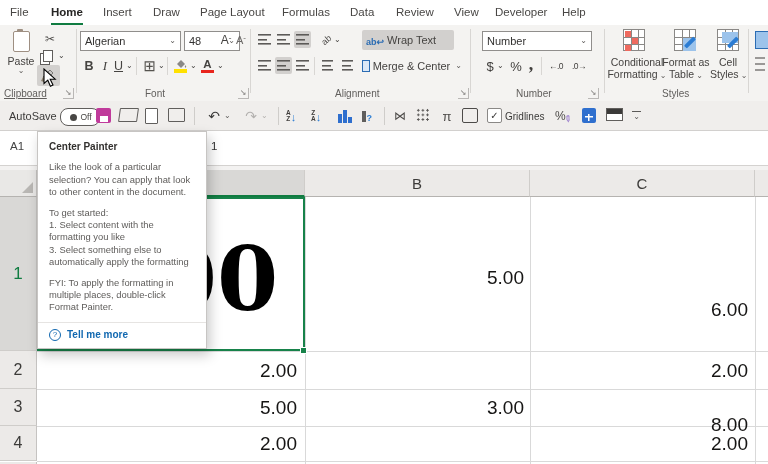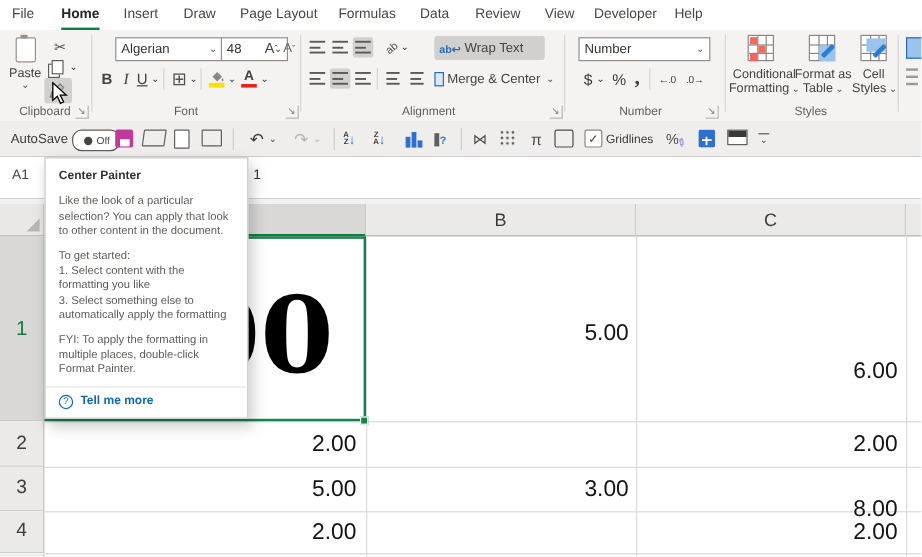--- a/index.html
+++ b/index.html
@@ -107,25 +107,25 @@
     <div class="rbtn" style="left:42px;top:24px;width:12px;height:14px;">
       <span style="display:block;width:8px;height:10px;border:1px solid #605e5c;background:#fff;box-shadow:-3px 3px 0 -1px #fff,-3px 3px 0 0 #605e5c;"></span>
     </div>
     <div class="rbtn chv" style="left:58px;top:27px;"></div>
     <div class="rbtn hl" style="left:37px;top:40px;width:23px;height:21px;">
       <svg width="15" height="15" viewBox="0 0 15 15">
         <path d="M2 9 L9 2 L12 5 L6 11 Z" fill="#c8c6c4" stroke="#7a7876" stroke-width="1"></path>
         <path d="M2 9 L5 12 L3 14 L0 13 Z" fill="#8a7f6d"></path>
       </svg>
     </div>
-    <div class="grplabel" style="left:16px;">Clipboard</div>
+    <div class="grplabel" style="left:4px;text-decoration:underline;">Clipboard</div>
     <div class="launch" style="left:63px;"></div>
     <div class="vs" style="left:76px;"></div>
 
-    <div class="combo" style="left:96px;top:6px;width:90px;">
+    <div class="combo" style="left:80px;top:6px;width:101px;">
       <span>Algerian</span>
         <span class="chv"></span>
     </div>
     <div class="combo" style="left:184px;top:6px;width:56px;">
       <span>48</span>
         <span class="chv"></span>
     </div>
     <div class="rbtn" style="left:219px;top:6px;width:14px;height:18px;font-size:12px;">A<span style="font-size:8px;vertical-align:super;">ˆ</span></div>
     <div class="rbtn" style="left:234px;top:6px;width:14px;height:18px;font-size:11px;color:#6a6866;">A<span style="font-size:8px;vertical-align:super;">ˇ</span></div>
     <div class="rbtn" style="left:82px;top:32px;width:14px;height:18px;font-weight:bold;font-size:12.5px;">B</div>

